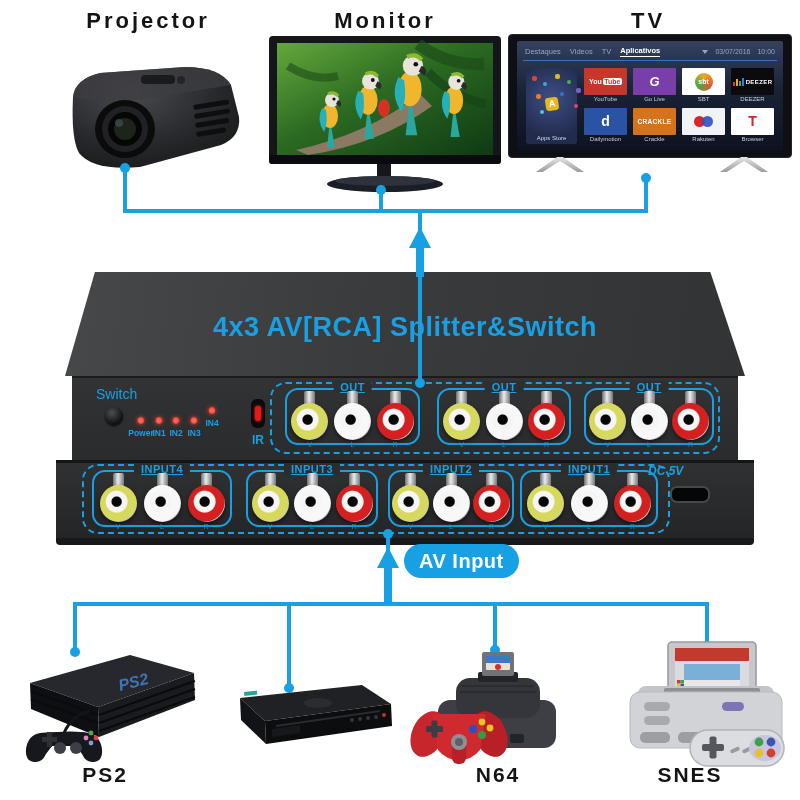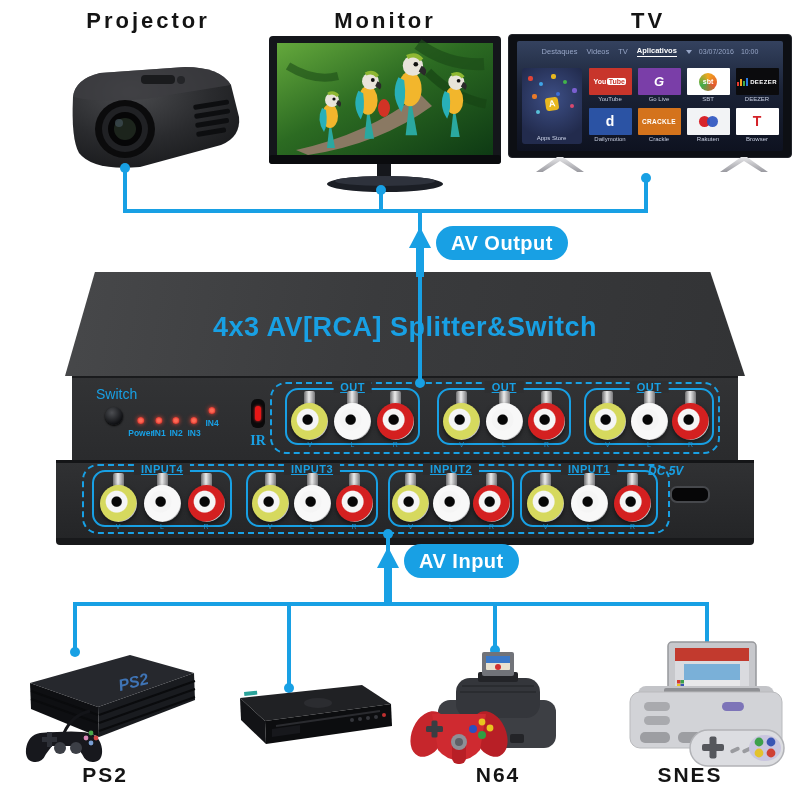--- a/index.html
+++ b/index.html
@@ -34,27 +34,27 @@
     background:radial-gradient(circle at 45% 45%,#070707 0 16%,#f5f5f5 20% 36%,var(--c) 40% 68%,#c2c2c4 71% 78%,#58585a 80% 100%);
     box-shadow:0 2px 4px rgba(0,0,0,.55);}
   .jlab{position:absolute;bottom:-4px;left:0;width:100%;text-align:center;font-size:7px;color:var(--accent);opacity:.85;}
   .switch-label{position:absolute;font-size:14px;color:var(--accent);}
   .switch-btn{position:absolute;width:18px;height:18px;border-radius:50%;background:radial-gradient(circle at 38% 32%,#4c4e52,#0f1013 70%);box-shadow:0 1px 2px #000;}
   .led-col{position:absolute;display:flex;flex-direction:column;align-items:center;gap:4px;transform:translateX(-50%);}
   .led{width:7px;height:7px;border-radius:50%;background:radial-gradient(circle,#ff6a55 30%,#cc1414);box-shadow:0 0 4px rgba(255,70,50,.9);}
   .led-label{font-size:8.5px;color:var(--accent);font-weight:bold;white-space:nowrap;}
   .ir-body{position:absolute;width:14px;height:29px;border-radius:6px;background:#0a0a0b;}
   .ir-red{position:absolute;left:4px;top:7px;width:6px;height:15px;border-radius:3px;background:#e51717;box-shadow:0 0 3px #f33;}
-  .ir-label{position:absolute;font-size:14px;font-weight:bold;color:var(--accent);text-align:center;font-family:Liberation Serif, serif;}
+  .ir-label{position:absolute;font-size:12px;font-weight:bold;color:var(--accent);text-align:center;}
   .dc-label{position:absolute;font-size:12px;font-weight:bold;font-style:italic;color:var(--accent);white-space:nowrap;}
   .dc-port{position:absolute;width:36px;height:13px;border-radius:7px;background:#060607;border:2px solid #46484c;box-sizing:content-box;}
   
   .tv-wrap{position:absolute;left:508px;top:34px;width:284px;height:166px;}
   .tv-frame{position:absolute;left:0;top:0;width:284px;height:124px;background:#0d0f14;border-radius:4px;border:1px solid #23252b;padding:6px 8px;box-sizing:border-box;}
-  .tv-screen{width:100%;height:100%;background:linear-gradient(180deg,#34425f,#1a2236 45%,#0e1220);border-radius:2px;overflow:hidden;display:flex;flex-direction:column;align-items:center;}
+  .tv-screen{width:100%;height:100%;background:linear-gradient(180deg,#34425f,#1a2236 45%,#0e1220);border-radius:2px;overflow:hidden;display:flex;flex-direction:column;}
   .tv-menu{display:flex;align-items:center;gap:9px;padding:5px 8px 3px;font-size:7.5px;color:#96a5c6;}
   .tv-menu .active{color:#fff;font-weight:bold;border-bottom:1px solid #fff;padding-bottom:1px;}
   .tv-clock{margin-left:auto;display:flex;gap:7px;align-items:center;font-size:7px;}
   .signal-icon{width:0;height:0;border-left:3px solid transparent;border-right:3px solid transparent;border-top:4px solid #96a5c6;}
   .tv-rule{height:1px;background:#3f6cc0;margin:0 6px;}
   .tv-content{display:flex;gap:7px;padding:7px 9px;flex:1;}
   .store-tile{position:relative;width:60px;background:radial-gradient(circle at 50% 40%,#3d4f86,#222b4d 75%);border-radius:3px;}
   .store-label{position:absolute;bottom:3px;width:100%;text-align:center;font-size:6px;color:#cdd5ea;}
   .sp{position:absolute;border-radius:2px;}
   .big-a{position:absolute;left:50%;top:48%;transform:translate(-50%,-50%) rotate(-8deg);width:13px;height:13px;background:#e8b81f;border-radius:3px;color:#fff;font-size:9px;font-weight:bold;text-align:center;line-height:13px;}
@@ -404,21 +404,20 @@
   <div class="line" style="left:379px;top:189px;width:4px;height:22px"></div>
   <div class="line" style="left:644px;top:177px;width:4px;height:34px"></div>
   <div class="line" style="left:123px;top:209px;width:525px;height:4px"></div>
   <div class="line" style="left:418px;top:209px;width:4px;height:175px"></div>
   <div class="dot" style="left:125px;top:168px"></div>
   <div class="dot" style="left:381px;top:190px"></div>
   <div class="dot" style="left:646px;top:178px"></div>
   <div class="dot" style="left:420px;top:383px"></div>
   <div class="tri-up" style="left:409px;top:227px"></div>
   <div class="astem" style="left:416px;top:246px;width:8px;height:31px"></div>
-  <div class="pill" style="left:436px;top:226px">AV Output</div>
 
   <div class="dot" style="left:388px;top:534px"></div>
   <div class="line" style="left:386px;top:534px;width:4px;height:70px"></div>
   <div class="tri-up" style="left:377px;top:547px"></div>
   <div class="astem" style="left:384px;top:566px;width:8px;height:38px"></div>
   <div class="pill" style="left:404px;top:544px">AV Input</div>
   <div class="line" style="left:73px;top:602px;width:636px;height:4px"></div>
   <div class="line" style="left:73px;top:604px;width:4px;height:48px"></div>
   <div class="line" style="left:287px;top:604px;width:4px;height:84px"></div>
   <div class="line" style="left:493px;top:604px;width:4px;height:46px"></div>

